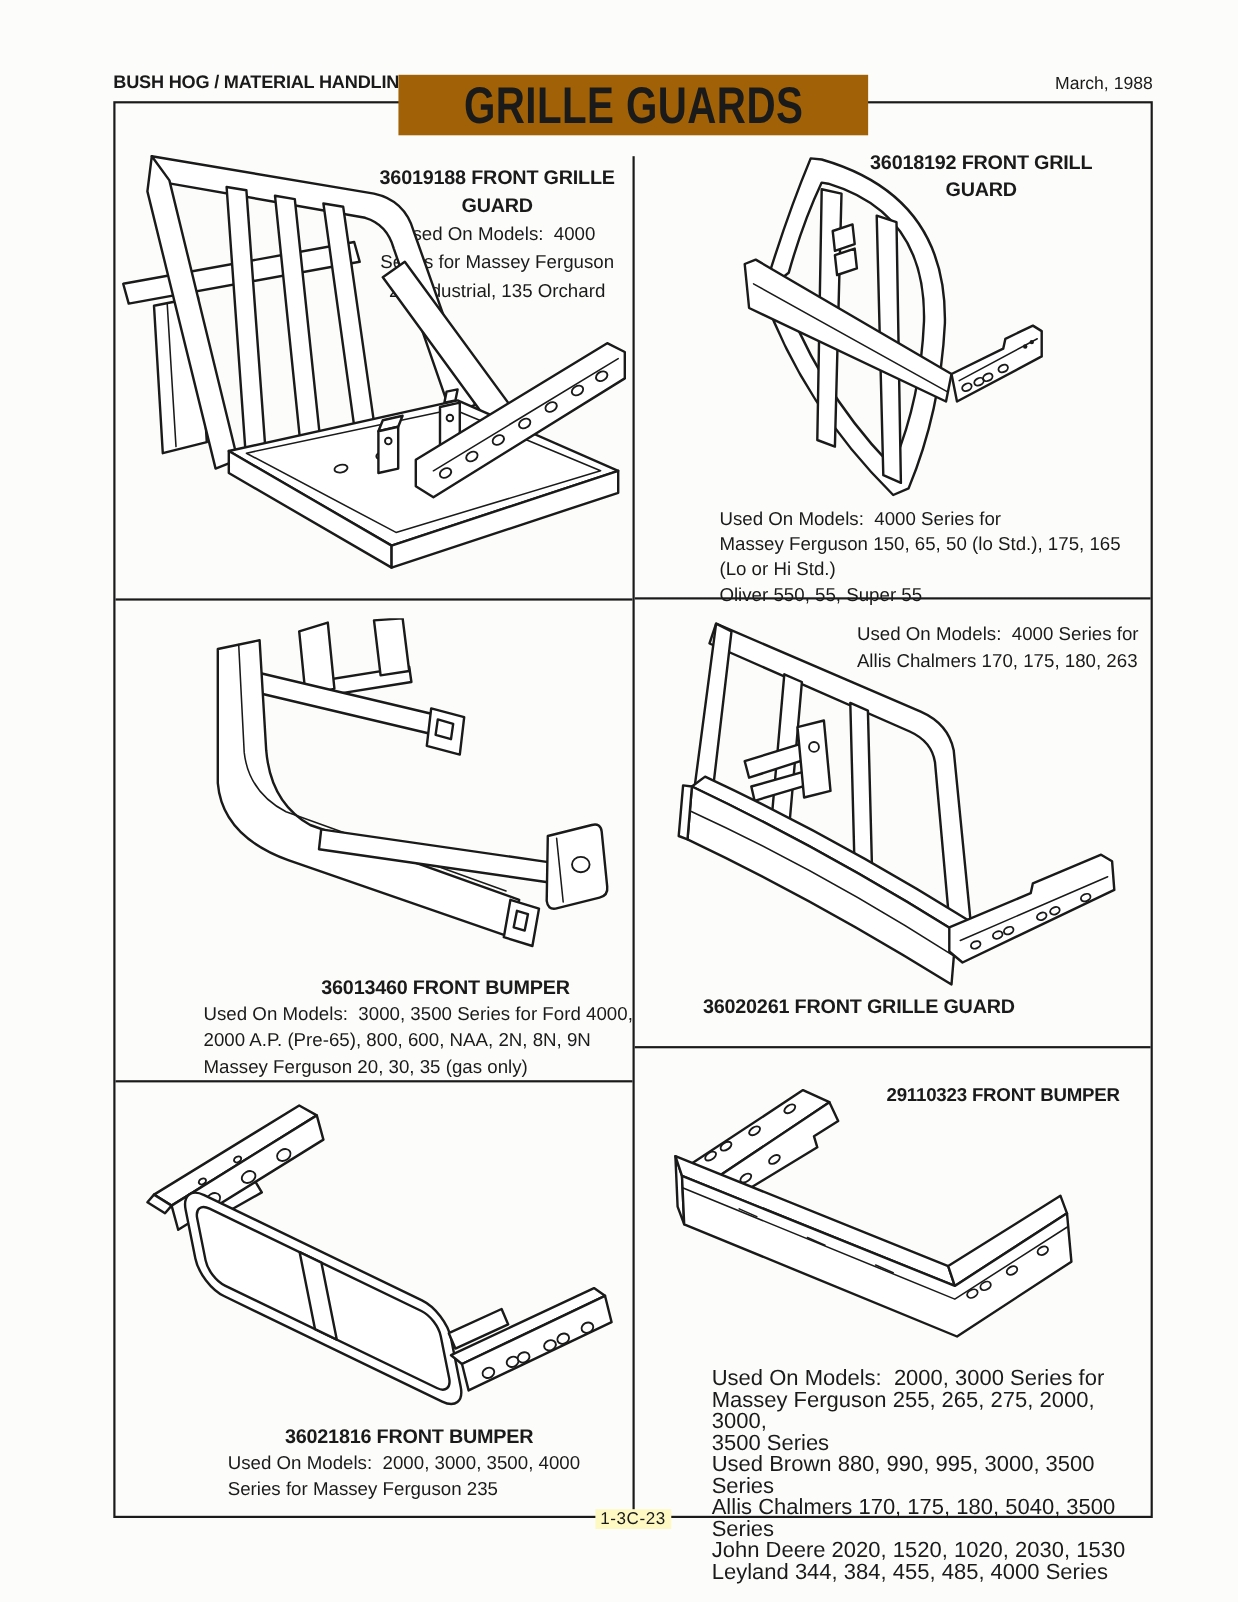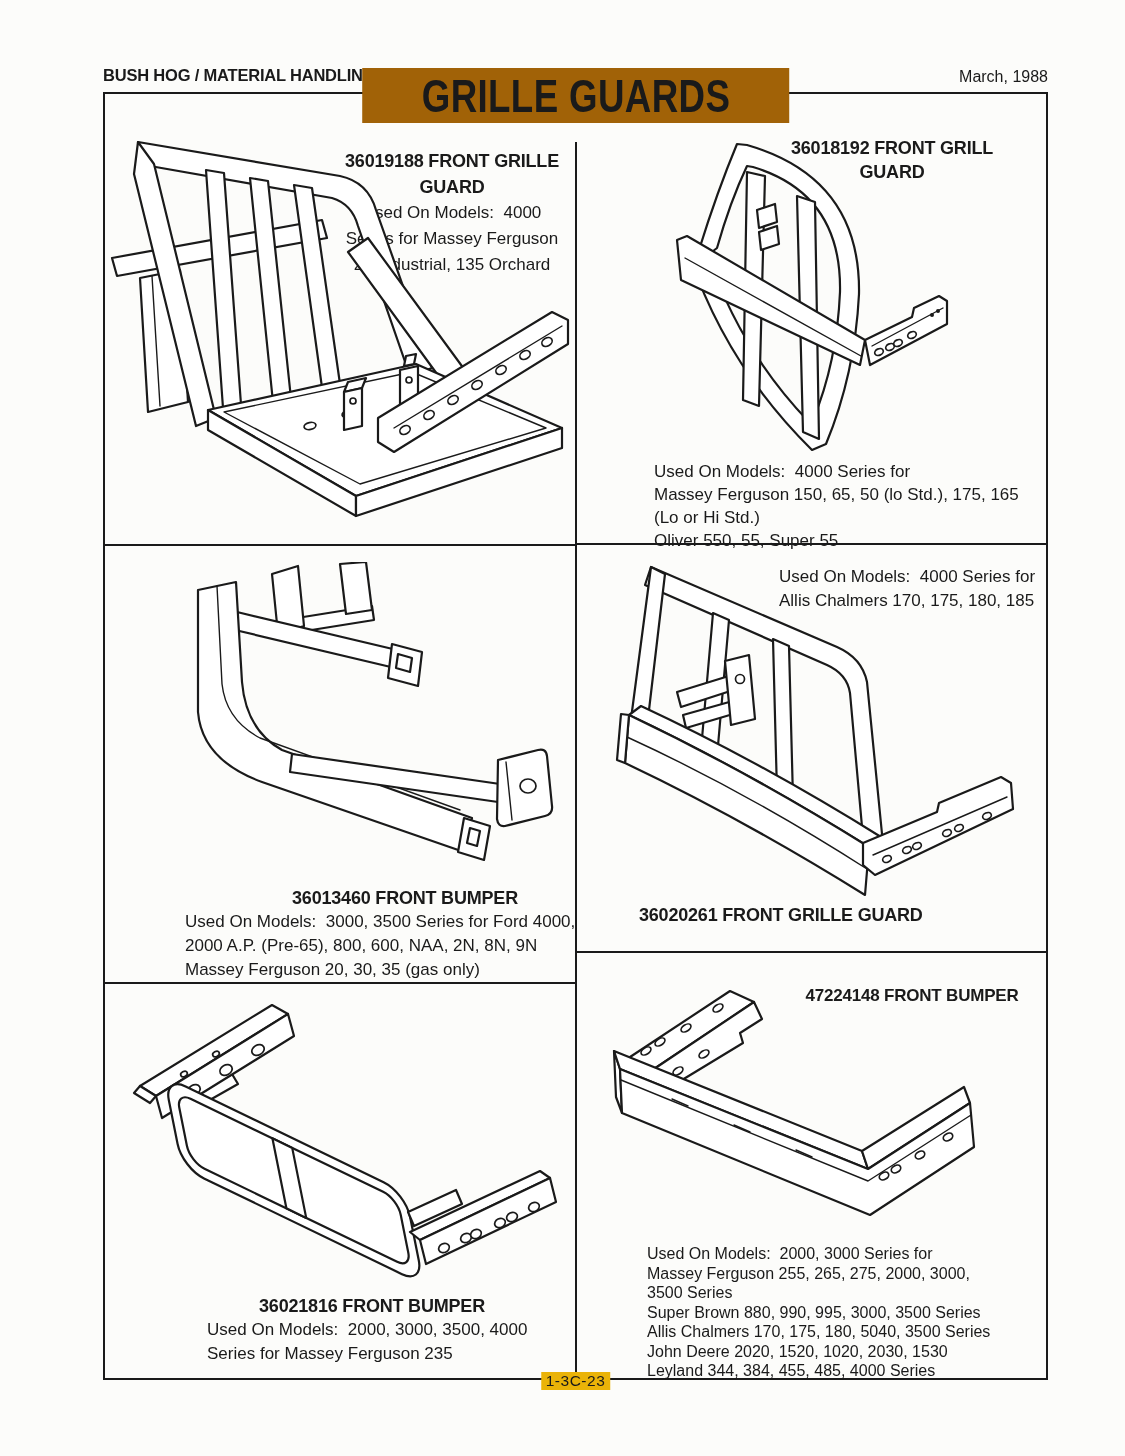--- a/index.html
+++ b/index.html
@@ -34,21 +34,21 @@
   .tline{white-space:pre-wrap;}
   .u{text-underline-offset:2.5px;text-decoration-thickness:1.5px;}
   .center{text-align:center;}
   .fig{position:absolute;}
   .fig path,.fig rect,.fig ellipse{fill:#fff;stroke:#1a1a1a;stroke-width:2.2;stroke-linejoin:round;stroke-linecap:round;}
   .fig .thin{fill:none;stroke-width:1.4;}
   .fig .hole{stroke-width:1.7;}
   .fig .dark{fill:#1a1a1a;stroke:none;}
   .pagenum{
     position:absolute;left:50%;bottom:-12px;transform:translateX(-50%);
-    background:#eab308;padding:0 5px;font-size:15.5px;z-index:4;letter-spacing:0.5px;
+    background:#fef9c3;padding:0 5px;font-size:15.5px;z-index:4;letter-spacing:0.5px;
   }
 </style>
 </head>
 <body>
 
 <div class="hdr-left">BUSH HOG / MATERIAL HANDLING REPAIR PARTS MANUAL</div>
 <div class="hdr-right">March, 1988</div>
 
 <div class="frame">
 
@@ -154,21 +154,21 @@
     <div>
         <div class="tline"><span>Used On Models:  3000, 3500 Series for </span><span class="u">Ford</span><span> 4000,</span></div>
         <div class="tline"><span>2000 A.P. (Pre-65), 800, 600, NAA, 2N, 8N, 9N</span></div>
         <div class="tline"><span class="u">Massey Ferguson</span><span> 20, 30, 35 (gas only)</span></div>
       </div>
   </div>
 
   <div class="tblock" style="left:674px;top:471px;width:260px;">
     <div>
         <div class="tline"><span>Used On Models:  4000 Series for</span></div>
-        <div class="tline"><span class="u">Allis Chalmers</span><span> 170, 175, 180, 185</span></div>
+        <div class="tline"><span class="u">Allis Chalmers</span><span> 170, 175, 180, 263</span></div>
       </div>
   </div>
   <svg class="fig" style="left:502px;top:463px;" width="440" height="345" viewBox="0 0 440 345" aria-label="Isometric line drawing of sloped front grille guard with curved base beam and drilled mounting plate">
     <path d="M 44,10 L 230,90 Q 255,101 260,125 L 276,287 L 257,292 L 243,136 Q 240,117 220,108 L 38,28 Z"></path>
     <path d="M 44,10 L 58,17 L 40,170 L 24,162 Z"></path>
     <path d="M 106,56 L 122,63 L 110,200 L 94,193 Z"></path>
     <path d="M 166,82 L 182,89 L 186,242 L 170,236 Z"></path>
     <path d="M 70,135 L 138,114 L 142,128 L 74,150 Z"></path>
     <path d="M 76,158 L 140,140 L 143,152 L 79,171 Z"></path>
     <path d="M 118,104 L 142,98 L 148,162 L 124,168 Z"></path>
@@ -217,21 +217,21 @@
   </svg>
   <div class="tblock" style="left:102px;top:1200px;width:330px;">
     <div class="h center">36021816 FRONT BUMPER</div>
     <div>
         <div class="tline"><span>Used On Models:  2000, 3000, 3500, 4000</span></div>
         <div class="tline"><span>Series for </span><span class="u">Massey Ferguson</span><span> 235</span></div>
       </div>
   </div>
 
   <div class="tblock center" style="left:687px;top:890px;width:240px;">
-    <div class="h" style="font-size:17px;">47224148 FRONT BUMPER</div>
+    <div class="h" style="font-size:17px;">29110323 FRONT BUMPER</div>
   </div>
   <svg class="fig" style="left:507px;top:891px;" width="430" height="265" viewBox="0 0 430 265" aria-label="Isometric line drawing of wide C-shaped channel front bumper with slotted bolt holes">
     <path d="M 12,76 L 118,6 L 142,17 L 36,88 Z"></path>
     <ellipse class="hole" cx="34" cy="66" rx="5.5" ry="3.2" transform="rotate(-33 34 66)"></ellipse>
     <ellipse class="hole" cx="48" cy="57" rx="5.5" ry="3.2" transform="rotate(-33 48 57)"></ellipse>
     <ellipse class="hole" cx="74" cy="43" rx="5.5" ry="3.2" transform="rotate(-33 74 43)"></ellipse>
     <ellipse class="hole" cx="106" cy="23" rx="5.5" ry="3.2" transform="rotate(-33 106 23)"></ellipse>
     <path d="M 36,88 L 142,17 L 150,34 L 128,48 L 131,58 L 42,112 Z"></path>
     <ellipse class="hole" cx="66" cy="86" rx="5.5" ry="3.2" transform="rotate(-33 66 86)"></ellipse>
     <ellipse class="hole" cx="92" cy="69" rx="5.5" ry="3.2" transform="rotate(-33 92 69)"></ellipse>
@@ -240,26 +240,26 @@
     <path d="M 8,84 L 2,66 L 250,166 L 256,184 Z"></path>
     <path d="M 256,184 L 250,166 L 352,102 L 358,118 Z"></path>
     <path d="M 8,84 L 256,184 L 358,118 L 362,162 L 258,230 L 10,128 Z"></path>
     <path class="thin" d="M 9,95 L 256,196 L 359,130"></path>
     <path class="thin" d="M 60,114 L 76,121 M 122,140 L 138,147 M 184,165 L 200,172"></path>
     <ellipse class="hole" cx="272" cy="191" rx="5" ry="3.5" transform="rotate(-28 272 191)"></ellipse>
     <ellipse class="hole" cx="284" cy="184" rx="5" ry="3.5" transform="rotate(-28 284 184)"></ellipse>
     <ellipse class="hole" cx="308" cy="170" rx="5" ry="3.5" transform="rotate(-28 308 170)"></ellipse>
     <ellipse class="hole" cx="336" cy="152" rx="5" ry="3.5" transform="rotate(-28 336 152)"></ellipse>
   </svg>
-  <div class="tblock" style="left:542px;top:1150px;width:395px;font-size:16px;line-height:19.5px;">
+  <div class="tblock" style="left:542px;top:1150px;width:395px;font-size:20px;line-height:19.5px;">
     <div>
         <div class="tline"><span>Used On Models:  2000, 3000 Series for</span></div>
         <div class="tline"><span class="u">Massey Ferguson</span><span> 255, 265, 275, 2000, 3000,</span></div>
         <div class="tline"><span>3500 Series</span></div>
-        <div class="tline"><span class="u">Super Brown</span><span> 880, 990, 995, 3000, 3500 Series</span></div>
+        <div class="tline"><span class="u">Used Brown</span><span> 880, 990, 995, 3000, 3500 Series</span></div>
         <div class="tline"><span class="u">Allis Chalmers</span><span> 170, 175, 180, 5040, 3500 Series</span></div>
         <div class="tline"><span class="u">John Deere</span><span> 2020, 1520, 1020, 2030, 1530</span></div>
         <div class="tline"><span class="u">Leyland</span><span> 344, 384, 455, 485, 4000 Series</span></div>
       </div>
   </div>
 
   <div class="pagenum">1-3C-23</div>
 </div>
 
 </body></html>

